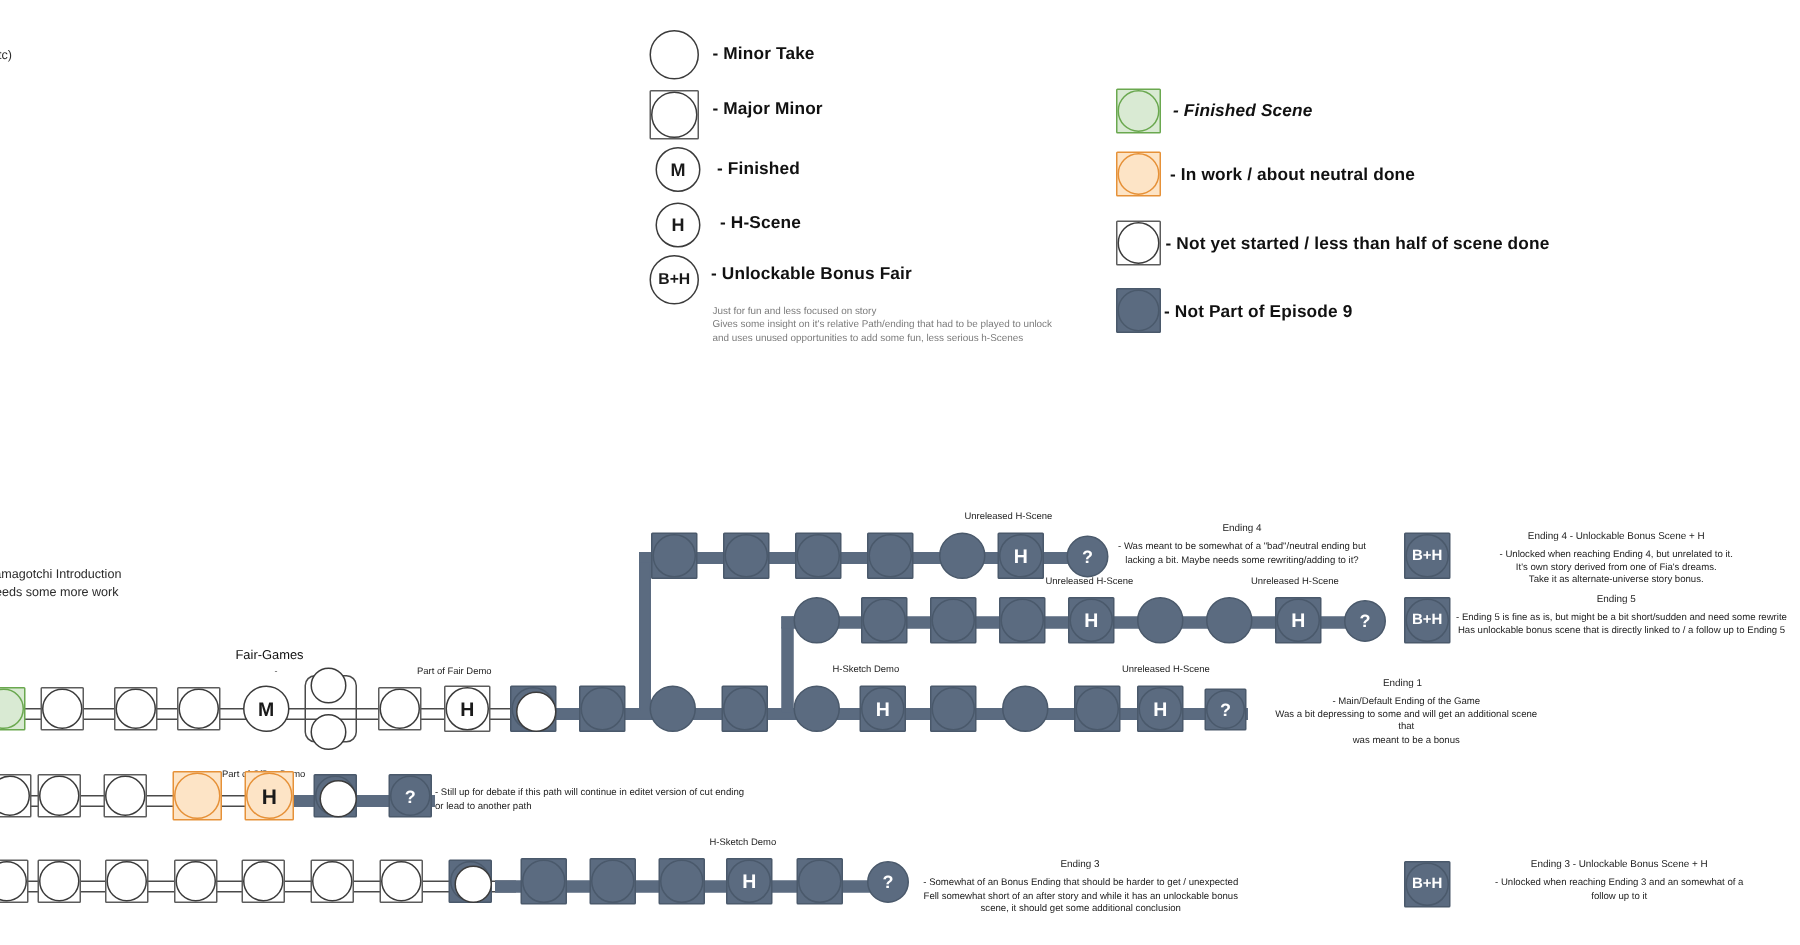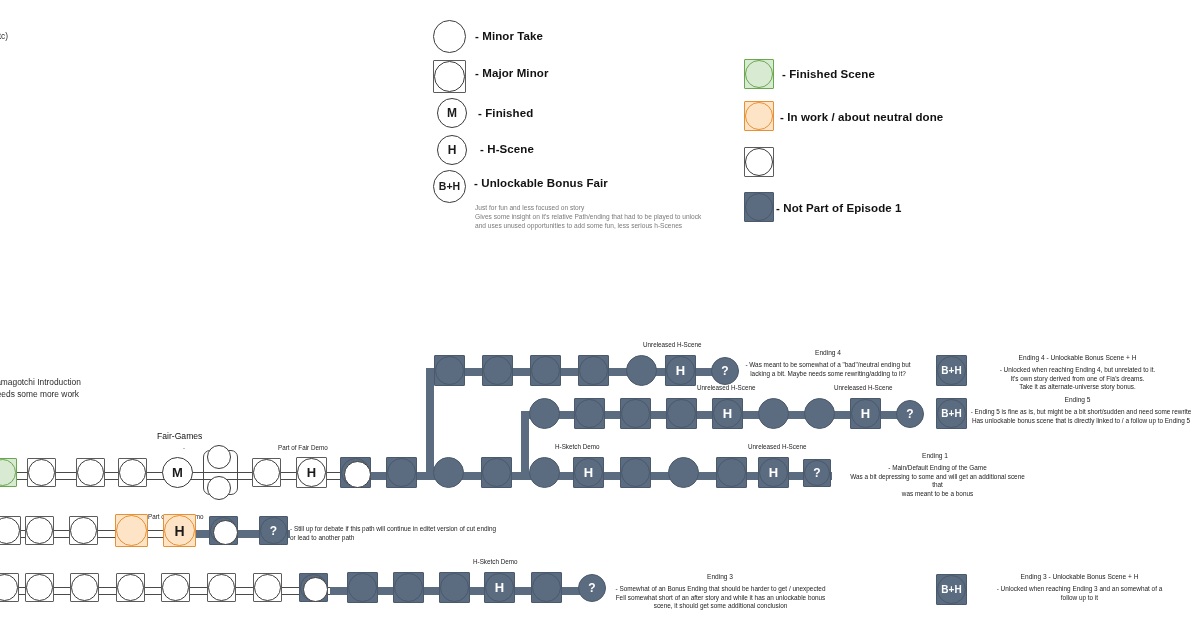--- a/index.html
+++ b/index.html
@@ -175,29 +175,30 @@
 
   <div class="node minor st-notstarted" style="left:433px; top:170px; width:33px; height:33px;">
     <span class="glyph" style="font-size:10.5px;">B+H</span>
   </div>
   <div class="legend-label" style="left:474px; top:177px;">- Unlockable Bonus Fair</div>
   <div class="legend-sub" style="left:475px; top:203px;">Just for fun and less focused on story
 Gives some insight on it's relative Path/ending that had to be played to unlock
 and uses unused opportunities to add some fun, less serious h-Scenes</div>
 
   <div class="node major st-finished" style="left:744px; top:59px; width:30px; height:30px;"></div>
-  <div class="legend-label" style="left:782px; top:68px;">- Finished Scene</div>
+  <div class="legend-label" style="left:782px; top:68px;font-style:italic;">- Finished Scene</div>
 
   <div class="node major st-inwork" style="left:744px; top:101px; width:30px; height:30px;"></div>
   <div class="legend-label" style="left:780px; top:111px;">- In work / about neutral done</div>
 
   <div class="node major st-notstarted" style="left:744px; top:147px; width:30px; height:30px;"></div>
+  <div class="legend-label" style="left:777px; top:157px;">- Not yet started / less than half of scene done</div>
 
   <div class="node major st-notep1" style="left:744px; top:192px; width:30px; height:30px;"></div>
-  <div class="legend-label" style="left:776px; top:202px;">- Not Part of Episode 1</div>
+  <div class="legend-label" style="left:776px; top:202px;">- Not Part of Episode 9</div>
 
   <div class="link h" style="left:-4px; top:472px; width:440px;"></div>
   <div class="link h dark" style="left:362px; top:472px; width:230px;"></div>
   <div class="link h dark" style="left:592px; top:472px; width:240px;"></div>
 
   <div class="node major st-finished" style="left:-12px; top:458px; width:29px; height:29px;"></div>
 
   <div class="node major st-notstarted" style="left:27px; top:458px; width:29px; height:29px;"></div>
   <div class="node major st-notstarted" style="left:76px; top:458px; width:29px; height:29px;"></div>
   <div class="node major st-notstarted" style="left:118px; top:458px; width:29px; height:29px;"></div>

